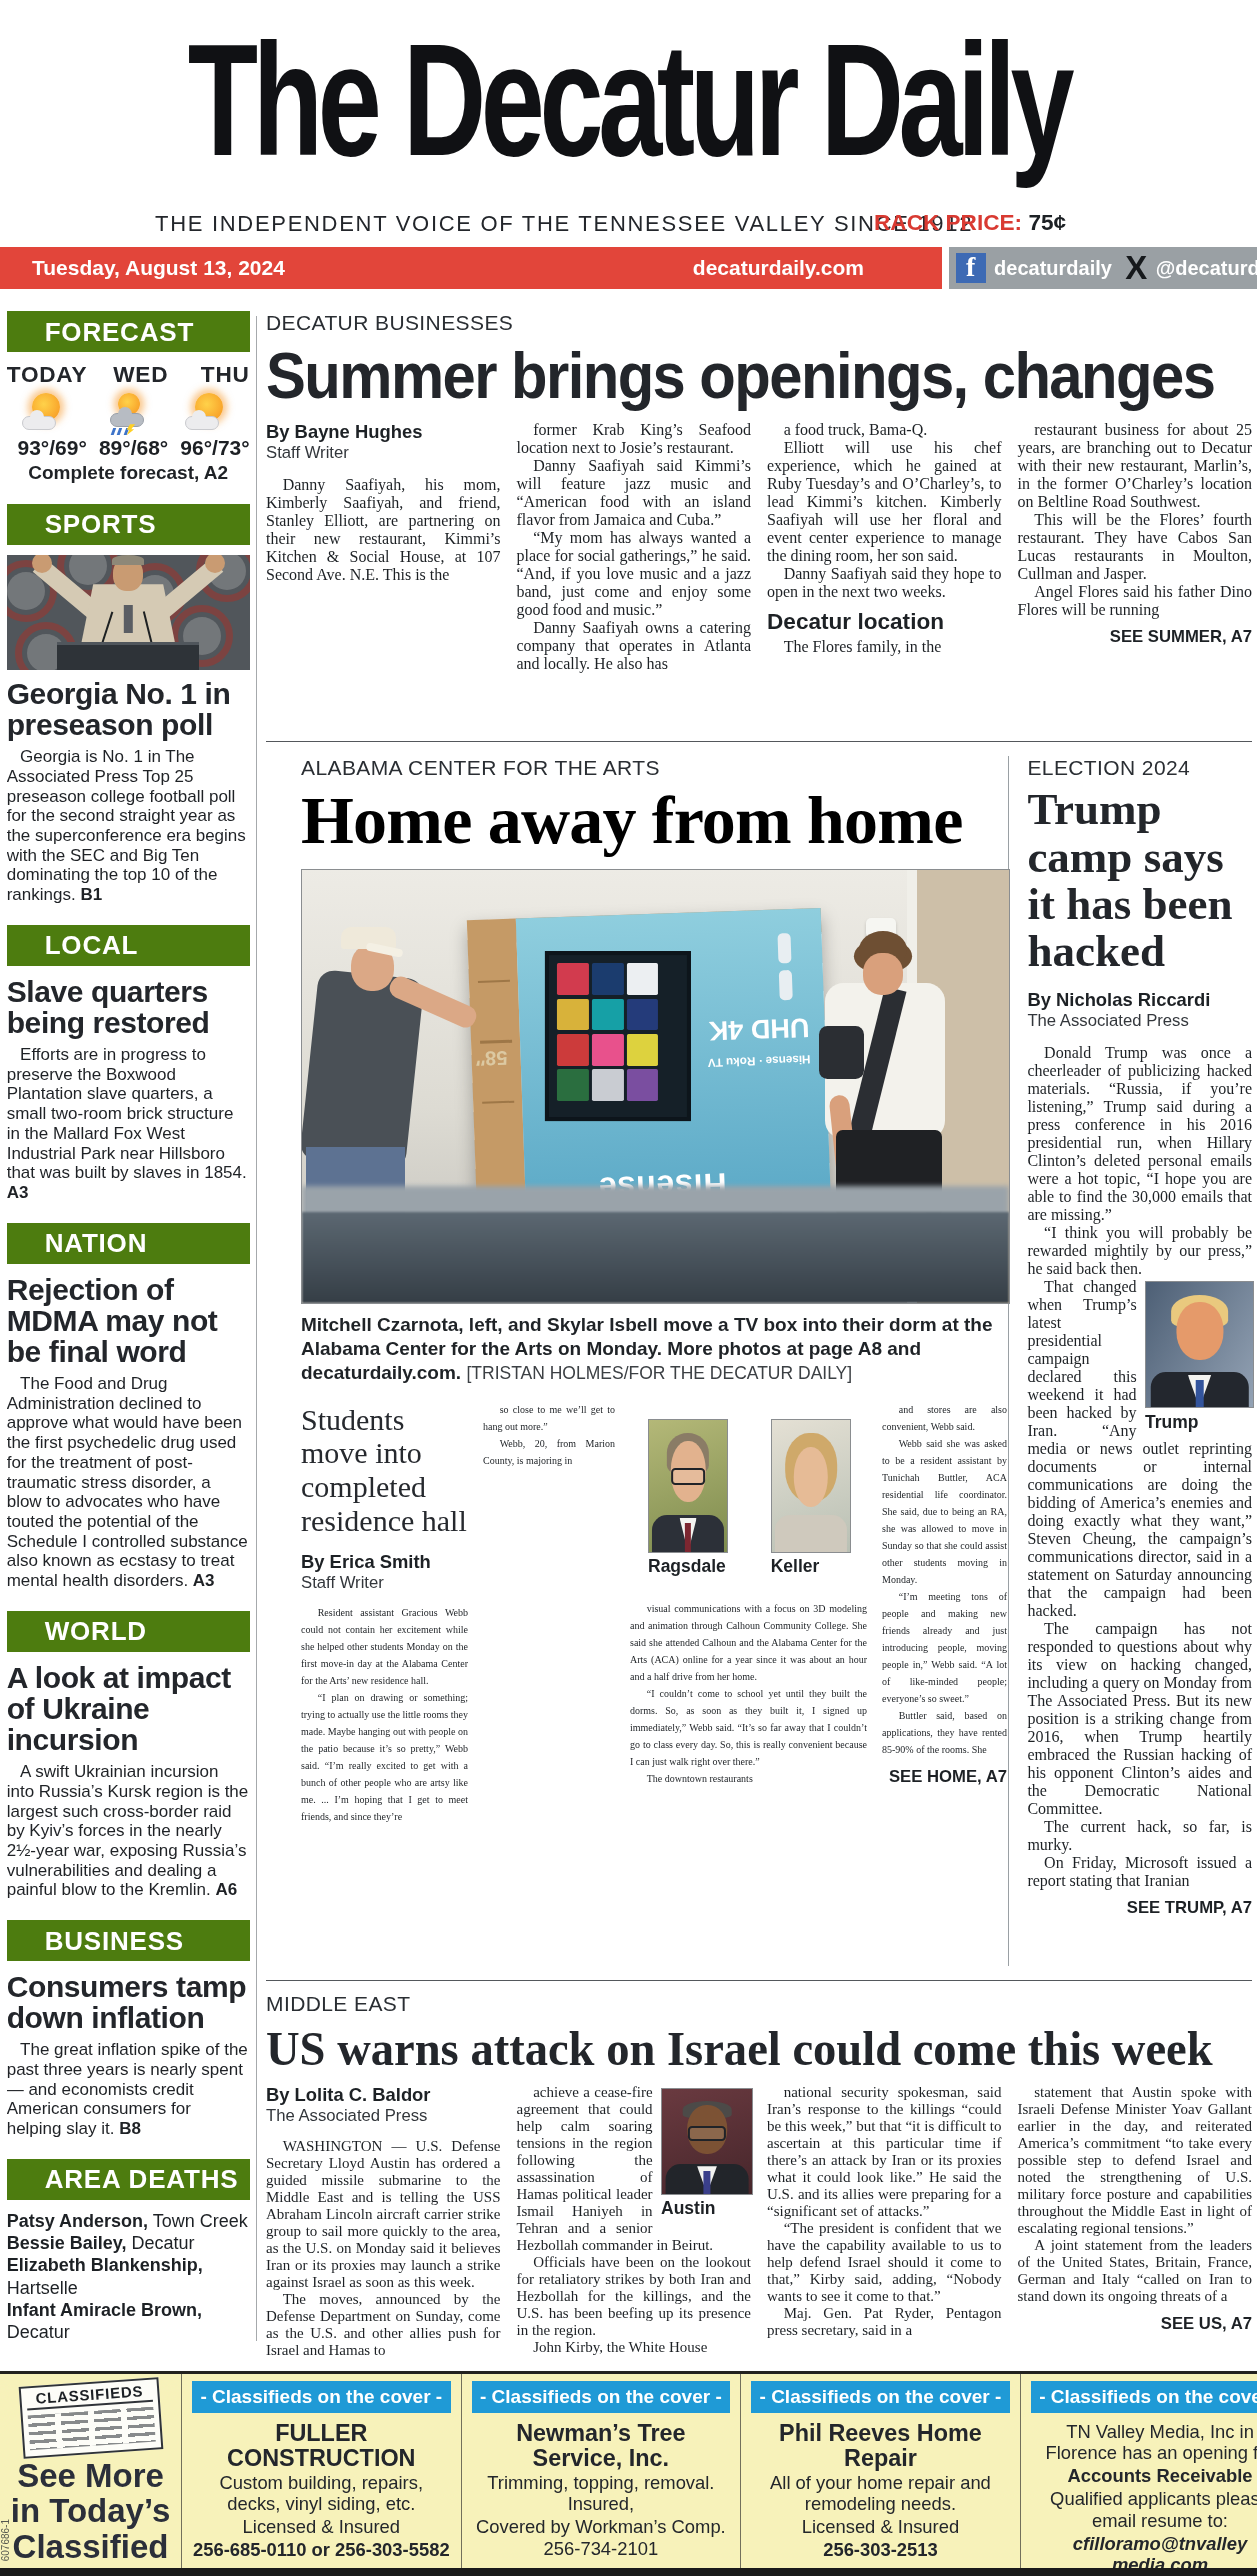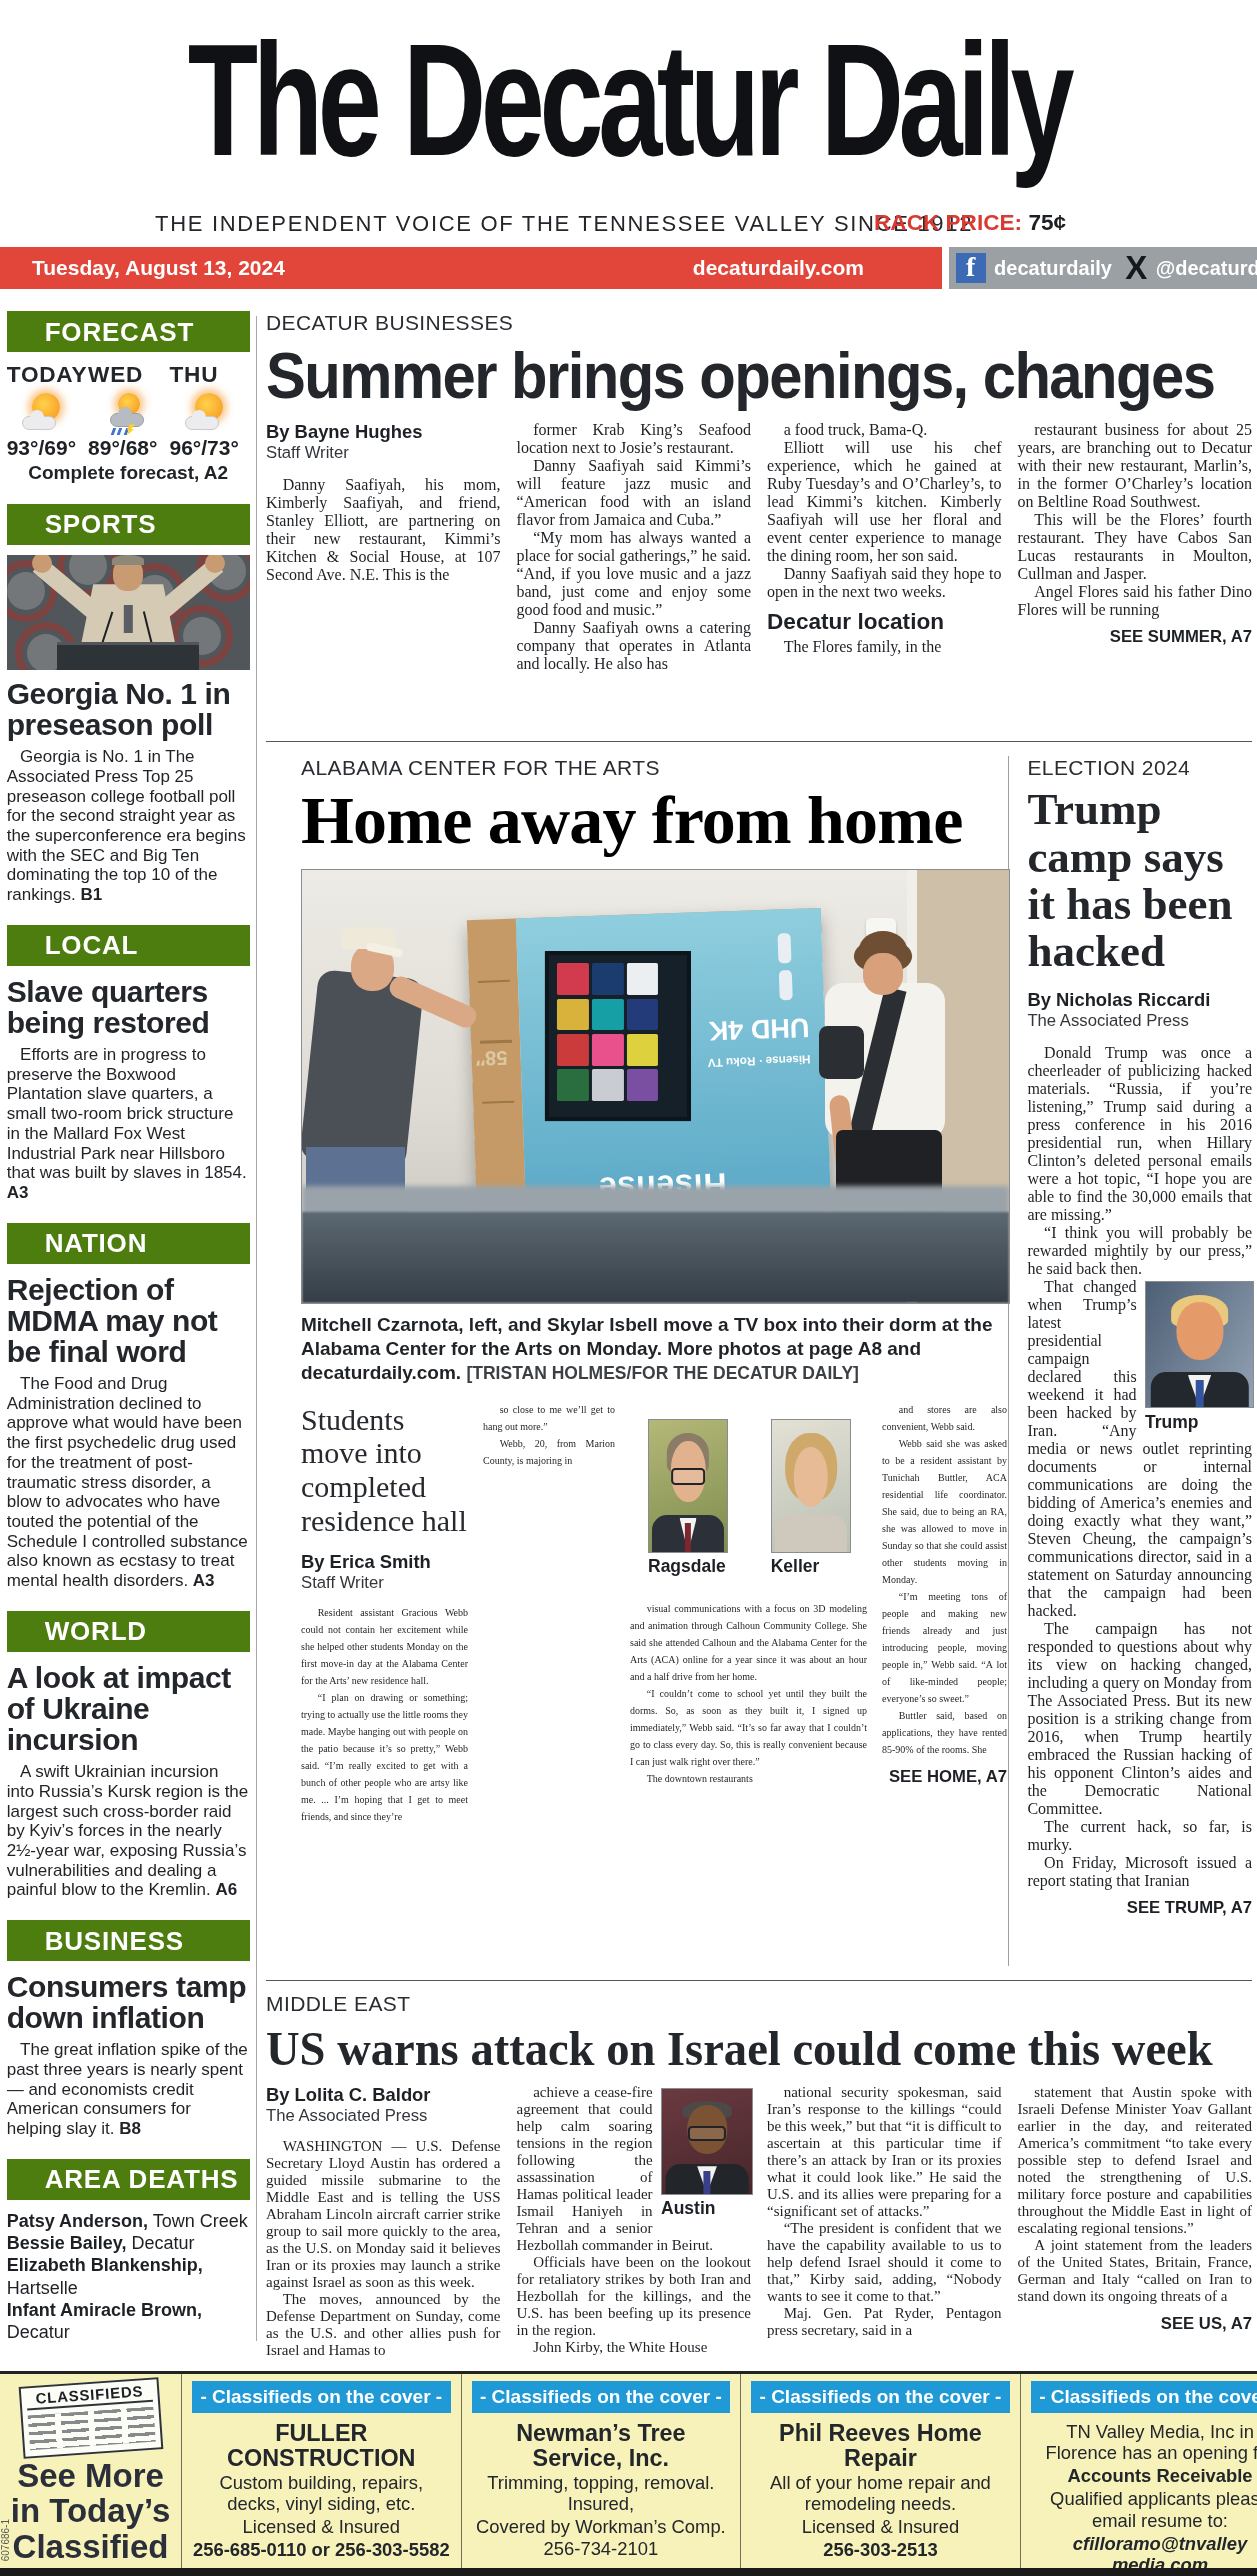--- a/index.html
+++ b/index.html
@@ -23,21 +23,21 @@
   .xicon{font:bold 33px/30px "Liberation Sans",sans-serif;color:#16191c;flex:none;margin-left:5px}
   
   .sidebar{position:absolute;left:6.7px;top:311px;width:243px;height:2045px;overflow:hidden}
   .sec-hdr{background:#4d7c0f;color:#fff;font:bold 26px/1 "Liberation Sans",sans-serif;
     letter-spacing:0.8px;padding:7.5px 6.7px 7.5px 38px;margin:20px 0 10px}
   .sec-hdr.first{margin-top:0}
   .sb-head{font:bold 30px/1.04 "Liberation Sans",sans-serif;color:#23262b;margin:3.3px 0 6.7px;letter-spacing:-0.4px}
   .sb-body{font-size:17px;line-height:1.16;color:#1f2226;text-indent:13.4px;margin:0}
   .pg{font-weight:bold}
   .days{display:flex;justify-content:space-between;margin:6.7px 0 1.7px}
-  .day{width:33%;text-align:left}
+  .day{width:33%;text-align:right}
   .day-name{font:bold 22.6px "Liberation Sans",sans-serif;letter-spacing:0.8px;color:#23262b}
   .temps{font:bold 21px "Liberation Sans",sans-serif;color:#1d2024}
   .wicon{position:relative;width:53px;height:43px;margin:3.3px auto 1.7px}
   .sun{position:absolute;width:28px;height:28px;border-radius:50%;left:11.7px;top:1.7px;
     background:radial-gradient(circle at 42% 40%,#ffd24a,#f6921e);box-shadow:0 0 7.5px 4.2px rgba(246,146,30,.5)}
   .sun.small{width:22px;height:22px;left:16.7px}
   .cloud{position:absolute;width:32px;height:11.7px;background:#ececee;border:0.8px solid #c9cace;border-radius:8.4px}
   .cloud::before{content:"";position:absolute;left:6.7px;top:-7.5px;width:14px;height:14px;border-radius:50%;background:inherit}
   .cloud.dark{background:#b7bcc3;border-color:#9aa0a8}
   .c-bl{left:1.7px;top:25px}.c-mid{left:8.4px;top:22px}
@@ -80,21 +80,21 @@
     text-indent:16.7px;margin:0;color:#1d2125}
   .summer-cols{height:307px;overflow:hidden;margin-top:8.4px}
   .subhead{font:bold 22.6px "Liberation Sans",sans-serif;margin:8.4px 0 3.3px;text-indent:0}
   .jump{font:bold 16.7px "Liberation Sans",sans-serif;text-align:right;margin-top:8.4px}
   .rule{border:none;border-top:1.7px solid #54575b;margin:13.4px 0 0}
   .rowB{display:flex;margin-top:13.4px}
   .home-block{width:742px;box-sizing:border-box;padding-left:35px}
   .right-col{width:244px;box-sizing:border-box;padding-left:18.4px;border-left:0.8px solid #9aa0a4}
   .h-home{font:bold 68px/1 "Liberation Serif",serif;color:#000000;margin:6.7px 0 15px;letter-spacing:-0.8px}
   .caption{margin-top:8.4px;font:bold 19px/1.26 "Liberation Sans",sans-serif;color:#1f2327}
-  .caption .credit{font-weight:bold;font-size:17.5px;color:#3c4044}
+  .caption .credit{font-weight:normal;font-size:17.5px;color:#3c4044}
   .subcols{display:flex;gap:15px;margin-top:16.7px;height:565px;overflow:hidden}
   .scA{width:167px;flex:none}.scB{width:132px;flex:none}.scC{width:237px;flex:none}.scD{width:125px;flex:none}
   .h-students{font:400 30px/1.12 "Liberation Serif",serif;color:#26292e;margin:1.7px 0 13.4px}
   .sub-news p{font-size:10px;line-height:17px}
   .mugrow{display:flex;gap:8.4px;margin-bottom:5px}
   .mugfig{margin:18px;width:110px}
   .mugfig figcaption{font:bold 17.5px "Liberation Sans",sans-serif;margin-top:3.3px}
   .mug{position:relative;width:100%;height:132px;overflow:hidden;border:0.8px solid #8a8d90}
   .mug .bg{position:absolute;inset:0}
   .mug .hair{position:absolute;left:50%;top:10%;width:54%;height:30%;border-radius:50% 50% 20% 20%;transform:translateX(-50%)}

